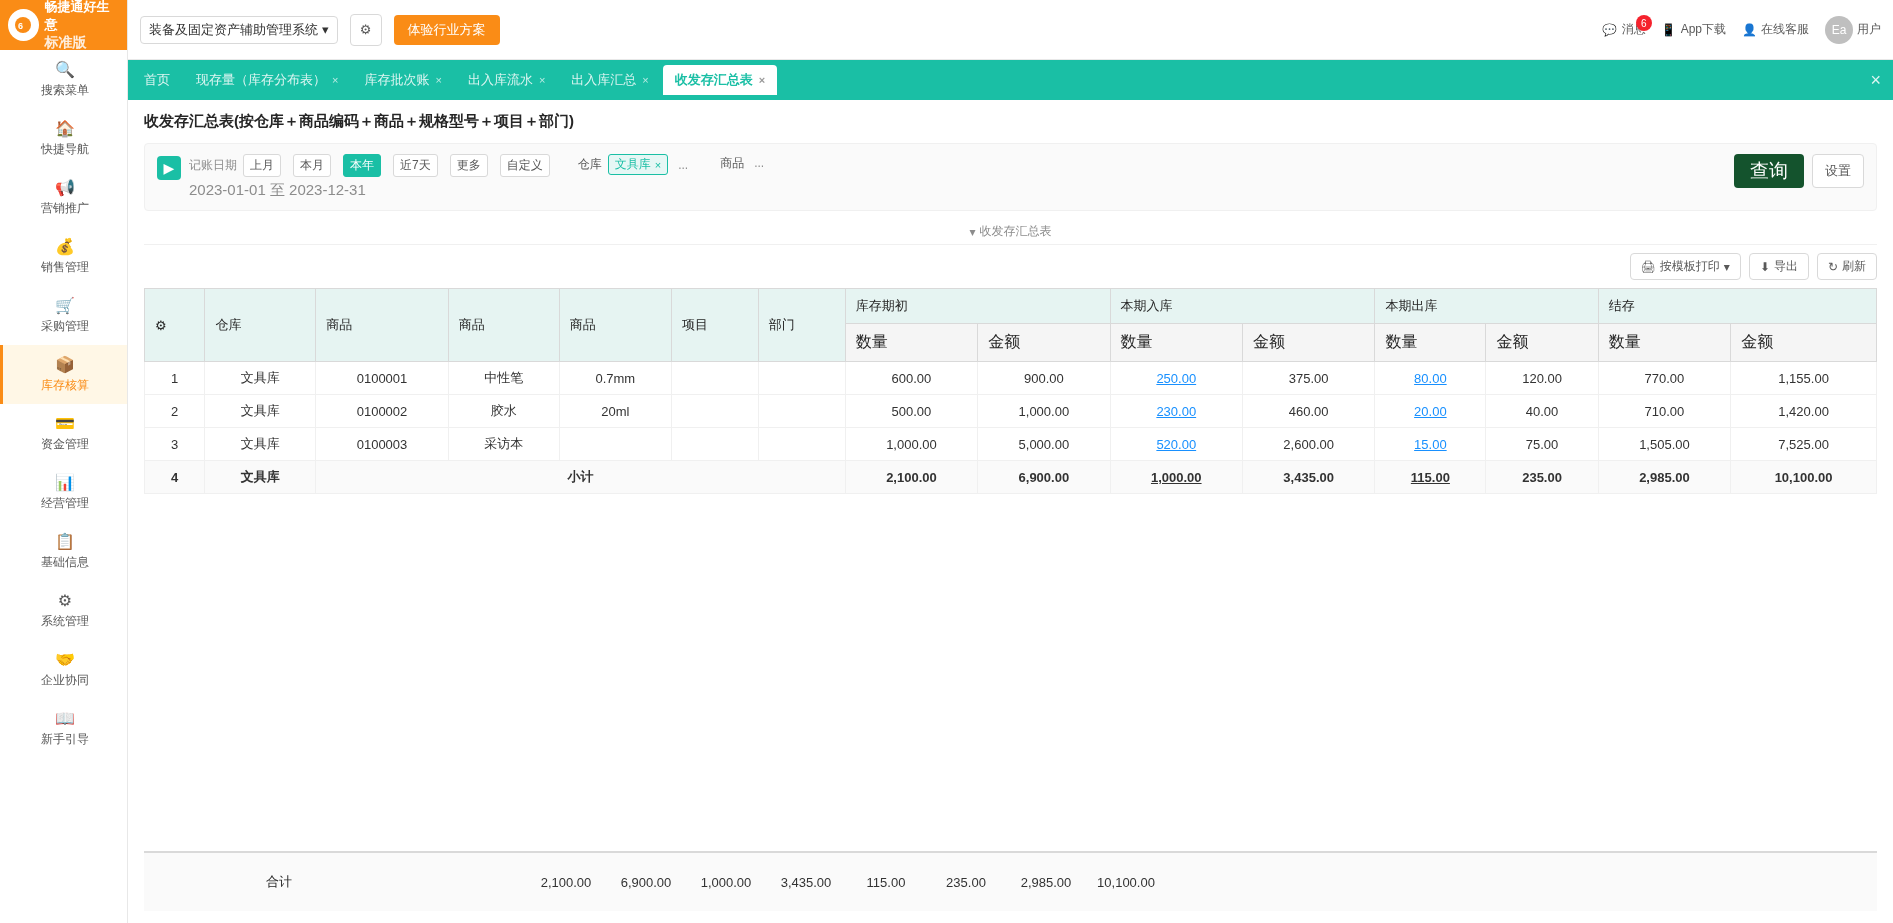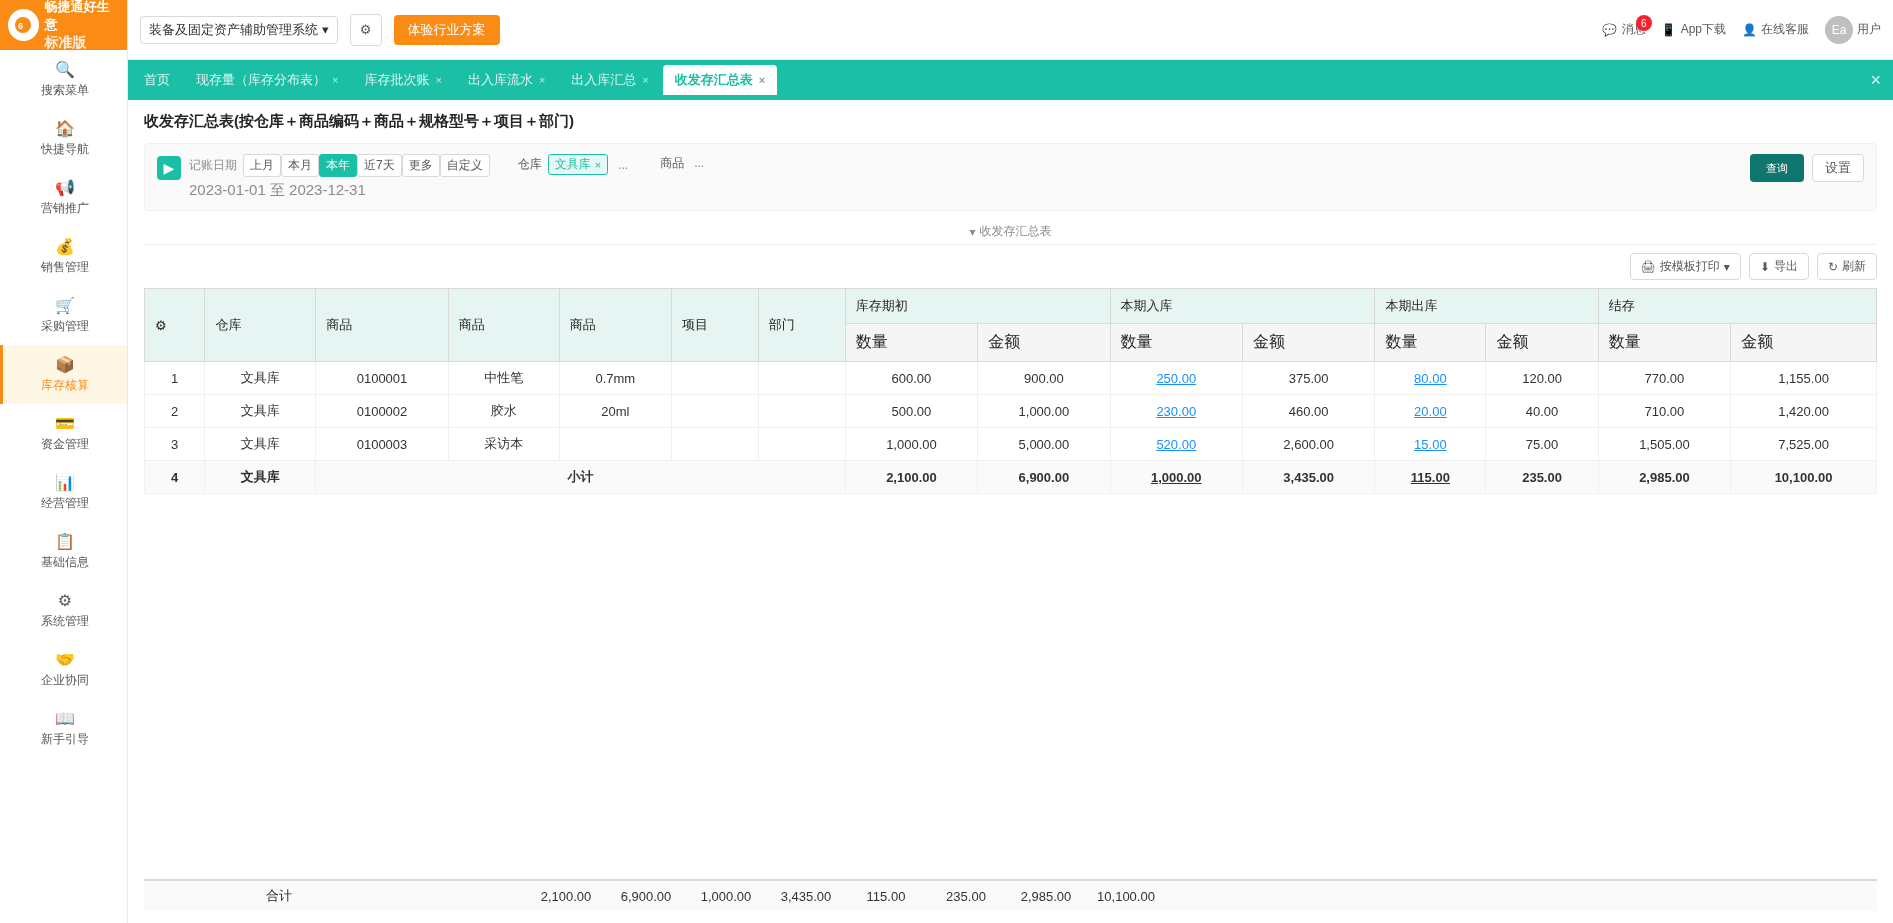--- a/index.html
+++ b/index.html
@@ -43,53 +43,53 @@
     .content-inner { padding: 12px 16px; flex: 1; overflow: hidden; display: flex; flex-direction: column; }
 
     
     .page-title { font-size: 15px; font-weight: 600; color: #262626; margin-bottom: 12px; }
 
     
     .filter-bar { display: flex; align-items: flex-start; gap: 8px; padding: 10px 12px; background: #fafafa; border: 1px solid #f0f0f0; border-radius: 4px; margin-bottom: 8px; flex-wrap: wrap; }
     .filter-expand-btn { width: 24px; height: 24px; background: #1abfa5; color: #fff; border-radius: 4px; display: flex; align-items: center; justify-content: center; cursor: pointer; font-size: 14px; flex-shrink: 0; margin-top: 2px; }
     .filter-group { display: flex; flex-direction: column; gap: 4px; }
     .filter-label { font-size: 12px; color: #8c8c8c; }
-    .filter-date-btns { display: flex; align-items: center; gap: 0; }
+    .filter-date-btns { display: flex; align-items: center; gap: 12px; }
     .filter-date-btn { padding: 2px 6px; border: 1px solid #d9d9d9; border-radius: 3px; cursor: pointer; font-size: 12px; color: #595959; background: #fff; }
     .filter-date-btn.active { background: #1abfa5; color: #fff; border-color: #1abfa5; }
     .filter-date-range { font-size: 15px; color: #8c8c8c; }
     .filter-warehouse { display: flex; align-items: center; gap: 6px; margin-left: 20px; }
     .filter-warehouse-label { font-size: 12px; color: #595959; }
     .filter-tag { display: flex; align-items: center; gap: 4px; background: #e6f7f5; border: 1px solid #1abfa5; color: #1abfa5; border-radius: 3px; padding: 1px 6px; font-size: 12px; }
     .filter-tag-close { cursor: pointer; font-size: 11px; }
     .filter-more-btn { color: #8c8c8c; cursor: pointer; font-size: 12px; padding: 2px 4px; }
     .filter-goods-label { font-size: 12px; color: #595959; margin-left: 20px; }
     .filter-right-btns { margin-left: auto; display: flex; gap: 8px; }
-    .filter-query-btn { background: #0f766e; color: #fff; border: none; border-radius: 4px; padding: 4px 16px; cursor: pointer; font-size: 11px; }
+    .filter-query-btn { background: #14532d; color: #fff; border: none; border-radius: 4px; padding: 4px 16px; cursor: pointer; font-size: 19px; }
     .filter-set-btn { background: #fff; color: #595959; border: 1px solid #d9d9d9; border-radius: 4px; padding: 4px 12px; cursor: pointer; font-size: 13px; }
 
     
     .expand-more-row { display: flex; justify-content: center; padding: 4px 0; border-bottom: 1px solid #f0f0f0; margin-bottom: 8px; }
     .expand-more-btn { display: flex; align-items: center; gap: 4px; color: #8c8c8c; font-size: 12px; cursor: pointer; }
 
     
     .table-toolbar { display: flex; align-items: center; justify-content: flex-end; gap: 8px; margin-bottom: 8px; }
     .toolbar-btn { display: flex; align-items: center; gap: 4px; padding: 4px 10px; border: 1px solid #d9d9d9; border-radius: 4px; background: #fff; cursor: pointer; font-size: 12px; color: #595959; }
 
     
     .table-wrap { flex: 1; overflow: auto; }
     table { width: 100%; border-collapse: collapse; font-size: 13px; }
     thead tr th { background: #e6f4f2; color: #262626; font-weight: 500; padding: 8px 10px; border: 1px solid #d9d9d9; text-align: left; white-space: nowrap; }
     thead tr.sub-header th { background: #f5f5f5; font-size: 16px; }
     tbody tr td { padding: 7px 10px; border: 1px solid #f0f0f0; text-align: center; white-space: nowrap; }
     tbody tr.subtotal td { background: #fafafa; font-weight: 700; }
     .link-cell { color: #1890ff; text-decoration: underline; cursor: pointer; }
 
     
-    .table-footer { background: #fafafa; border-top: 2px solid #d9d9d9; display: flex; align-items: center; padding: 0 10px; gap: 0; font-size: 13px; }
+    .table-footer { background: #fafafa; border-top: 2px solid #d9d9d9; display: flex; align-items: center; padding: 14px 10px; gap: 0; font-size: 13px; }
     .footer-label { padding: 6px 20px; color: #262626; font-weight: 500; }
     .footer-cell { padding: 6px 10px; text-align: center; min-width: 80px; }
   </style>
 </head>
 <body>
 
 <div class="sidebar">
   <div class="sidebar-logo">
     <div class="sidebar-logo-icon">
       <svg viewBox="0 0 20 20" fill="#fa8c16">

